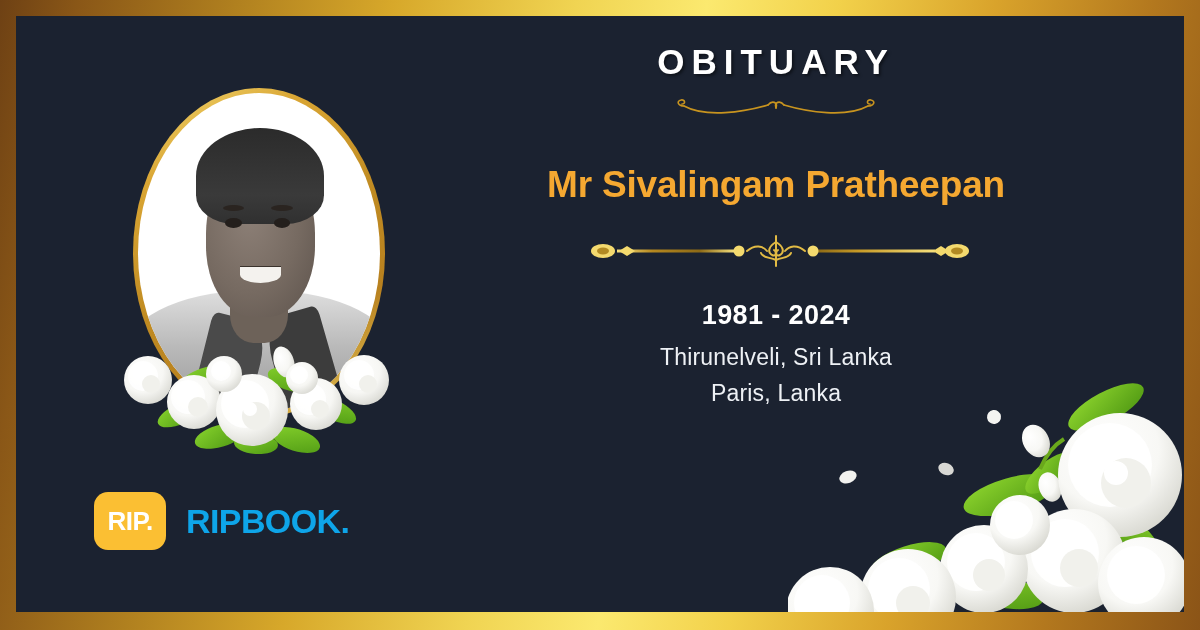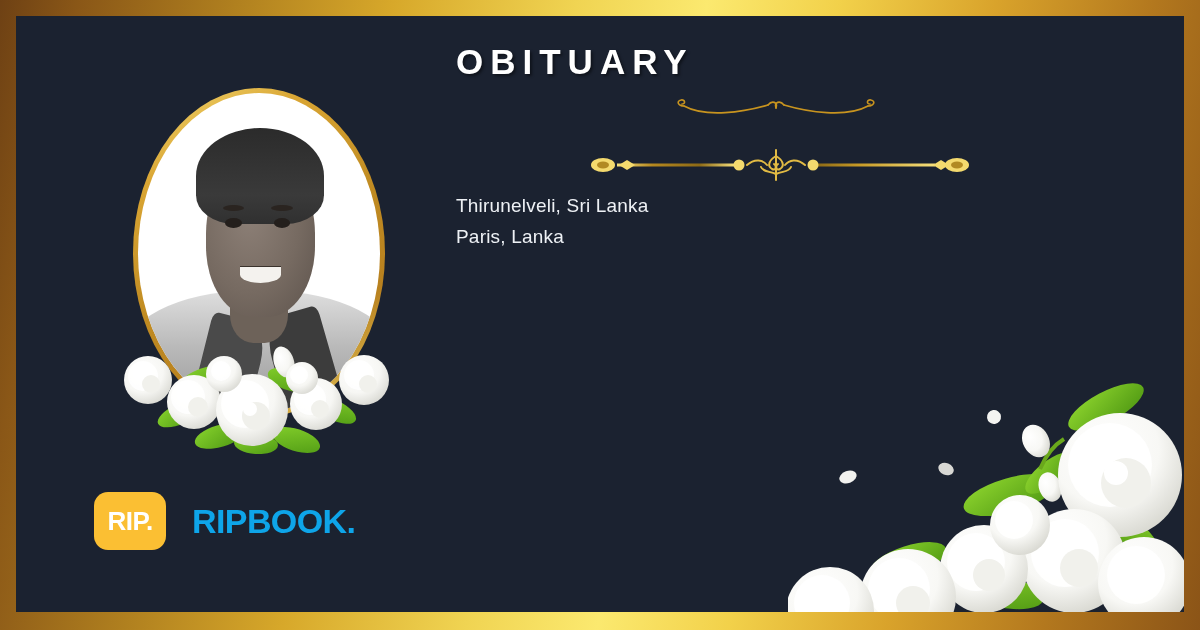--- a/index.html
+++ b/index.html
@@ -162,20 +162,21 @@
     height: 118px;
     pointer-events: none;
   }
 
   
   #content {
     position: absolute;
     left: 440px;
     top: 26px;
     width: 640px;
+    text-align: center;
   }
   #obituary-title {
     color: #ffffff;
     font-size: 35px;
     font-weight: bold;
     letter-spacing: 7px;
     margin: 0;
     text-shadow: 2px 2px 3px rgba(0,0,0,0.45);
   }
   #title-flourish {
@@ -195,35 +196,35 @@
   }
   #life-dates {
     color: #ffffff;
     font-size: 27px;
     font-weight: bold;
     margin: 32px 0 0;
     letter-spacing: 0.4px;
   }
   .place-line {
     color: #eef1f5;
-    font-size: 19px;
+    font-size: 23px;
     font-weight: normal;
     margin: 9px 0 0;
     letter-spacing: 0.2px;
   }
   .place-line.first { margin-top: 13px; }
 
   
   #logo {
     position: absolute;
     left: 78px;
     bottom: 62px;
     display: flex;
     align-items: center;
-    gap: 26px;
+    gap: 20px;
   }
   #logo-badge {
     width: 72px;
     height: 58px;
     border-radius: 14px;
     background: #fbbf33;
     display: flex;
     align-items: center;
     justify-content: center;
   }
@@ -345,20 +346,21 @@
         <g fill="none" stroke="#c8941f" stroke-width="1.6" stroke-linecap="round">
           <path d="M16 12 C 38 24, 76 18, 100 11"></path>
           <path d="M200 12 C 178 24, 140 18, 116 11"></path>
           <path d="M100 11 C 104 6, 110 8, 108 14"></path>
           <path d="M116 11 C 112 6, 106 8, 108 14"></path>
           <path d="M16 12 C 10 12, 8 7, 13 6 C 17 5, 18 10, 14 10"></path>
           <path d="M200 12 C 206 12, 208 7, 203 6 C 199 5, 198 10, 202 10"></path>
         </g>
       </svg>
 
+      <h2 id="deceased-name">Mr Sivalingam Pratheepan</h2>
 
       <svg id="name-divider" width="390" height="34" viewBox="0 0 390 34">
         <defs>
           <linearGradient id="goldbar" x1="0" y1="0" x2="1" y2="0">
             <stop offset="0%" stop-color="#f6e07c"></stop>
             <stop offset="30%" stop-color="#b5881f"></stop>
             <stop offset="70%" stop-color="#8d6a16"></stop>
             <stop offset="100%" stop-color="#f6e07c"></stop>
           </linearGradient>
           <linearGradient id="goldbar2" x1="0" y1="0" x2="1" y2="0">
@@ -385,20 +387,21 @@
           <path d="M195 2 L195 32"></path>
           <path d="M195 8 C 188 12, 186 18, 191 21 C 195 23, 196 18, 193 16"></path>
           <path d="M195 8 C 202 12, 204 18, 199 21 C 195 23, 194 18, 197 16"></path>
           <path d="M195 26 C 188 23, 182 24, 180 19"></path>
           <path d="M195 26 C 202 23, 208 24, 210 19"></path>
           <path d="M166 17 C 174 10, 182 12, 186 17"></path>
           <path d="M224 17 C 216 10, 208 12, 204 17"></path>
         </g>
       </svg>
 
+      <div id="life-dates">1981 - 2024</div>
       <div class="place-line first">Thirunelveli, Sri Lanka</div>
       <div class="place-line">Paris, Lanka</div>
     </div>
 
     <div id="logo">
       <div id="logo-badge">
         <span id="logo-badge-text">RIP.</span>
       </div>
       <span id="logo-wordmark">RIPBOOK.</span>
     </div>

